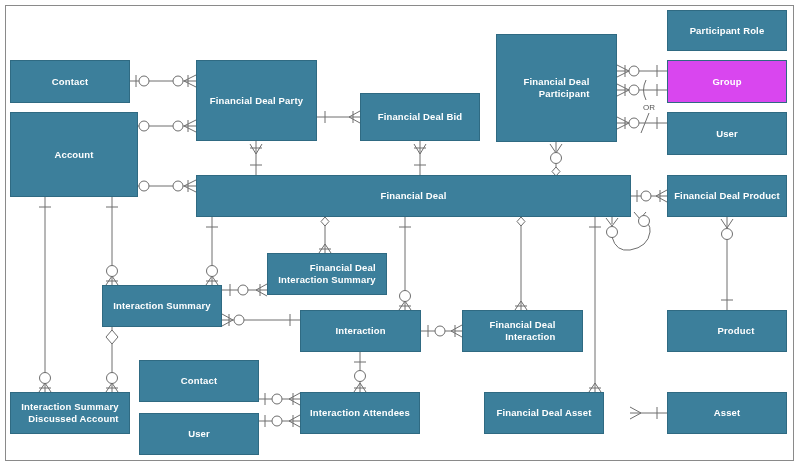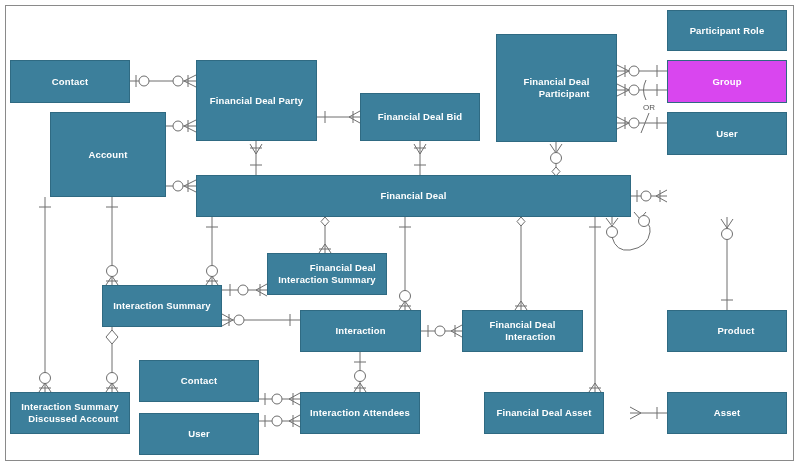--- a/index.html
+++ b/index.html
@@ -161,21 +161,21 @@
       <line x1="630" y1="413" x2="667" y2="413"></line>
       <path d="M630 407 L641 413 L630 419"></path>
       <line x1="657" y1="407" x2="657" y2="419"></line>
 
     </g>
   </svg>
 
   <div class="ent" style="left: 10px; top: 60px; width: 120px; height: 43px; background: rgb(60, 127, 155); border: 1px solid rgb(47, 106, 130); color: rgb(255, 255, 255);">
       <span>Contact</span>
     </div>
-  <div class="ent" style="left: 10px; top: 112px; width: 116px; height: 85px; background: rgb(60, 127, 155); border: 1px solid rgb(47, 106, 130); color: rgb(255, 255, 255); margin-left: 40px;">
+  <div class="ent" style="left: 10px; top: 112px; width: 128px; height: 85px; background: rgb(60, 127, 155); border: 1px solid rgb(47, 106, 130); color: rgb(255, 255, 255);">
       <span>Account</span>
     </div>
   <div class="ent" style="left: 196px; top: 60px; width: 121px; height: 81px; background: rgb(60, 127, 155); border: 1px solid rgb(47, 106, 130); color: rgb(255, 255, 255);">
       <span>Financial Deal Party</span>
     </div>
   <div class="ent" style="left: 360px; top: 93px; width: 120px; height: 48px; background: rgb(60, 127, 155); border: 1px solid rgb(47, 106, 130); color: rgb(255, 255, 255);">
       <span>Financial Deal Bid</span>
     </div>
   <div class="ent" style="left: 496px; top: 34px; width: 121px; height: 108px; background: rgb(60, 127, 155); border: 1px solid rgb(47, 106, 130); color: rgb(255, 255, 255);">
       <span>Financial Deal<br>Participant</span>
@@ -185,20 +185,23 @@
     </div>
   <div class="ent" style="left: 667px; top: 60px; width: 120px; height: 43px; background: #d946ef; border: 1px solid rgb(47, 106, 130); color: rgb(255, 255, 255);">
       <span>Group</span>
     </div>
   <div class="ent" style="left: 667px; top: 112px; width: 120px; height: 43px; background: rgb(60, 127, 155); border: 1px solid rgb(47, 106, 130); color: rgb(255, 255, 255);">
       <span>User</span>
     </div>
   <div class="ent" style="left: 196px; top: 175px; width: 435px; height: 42px; background: rgb(60, 127, 155); border: 1px solid rgb(47, 106, 130); color: rgb(255, 255, 255);">
       <span>Financial Deal</span>
     </div>
+  <div class="ent" style="left: 667px; top: 175px; width: 120px; height: 42px; background: rgb(60, 127, 155); border: 1px solid rgb(47, 106, 130); color: rgb(255, 255, 255);">
+      <span>Financial Deal Product</span>
+    </div>
   <div class="ent" style="left: 102px; top: 285px; width: 120px; height: 42px; background: rgb(60, 127, 155); border: 1px solid rgb(47, 106, 130); color: rgb(255, 255, 255);">
       <span>Interaction Summary</span>
     </div>
   <div class="ent" style="left: 267px; top: 253px; width: 120px; height: 42px; background: rgb(60, 127, 155); border: 1px solid rgb(47, 106, 130); color: rgb(255, 255, 255);">
       <span>Financial Deal<br>Interaction Summary</span>
     </div>
   <div class="ent" style="left: 300px; top: 310px; width: 121px; height: 42px; background: rgb(60, 127, 155); border: 1px solid rgb(47, 106, 130); color: rgb(255, 255, 255);">
       <span>Interaction</span>
     </div>
   <div class="ent" style="left: 462px; top: 310px; width: 121px; height: 42px; background: rgb(60, 127, 155); border: 1px solid rgb(47, 106, 130); color: rgb(255, 255, 255);">

